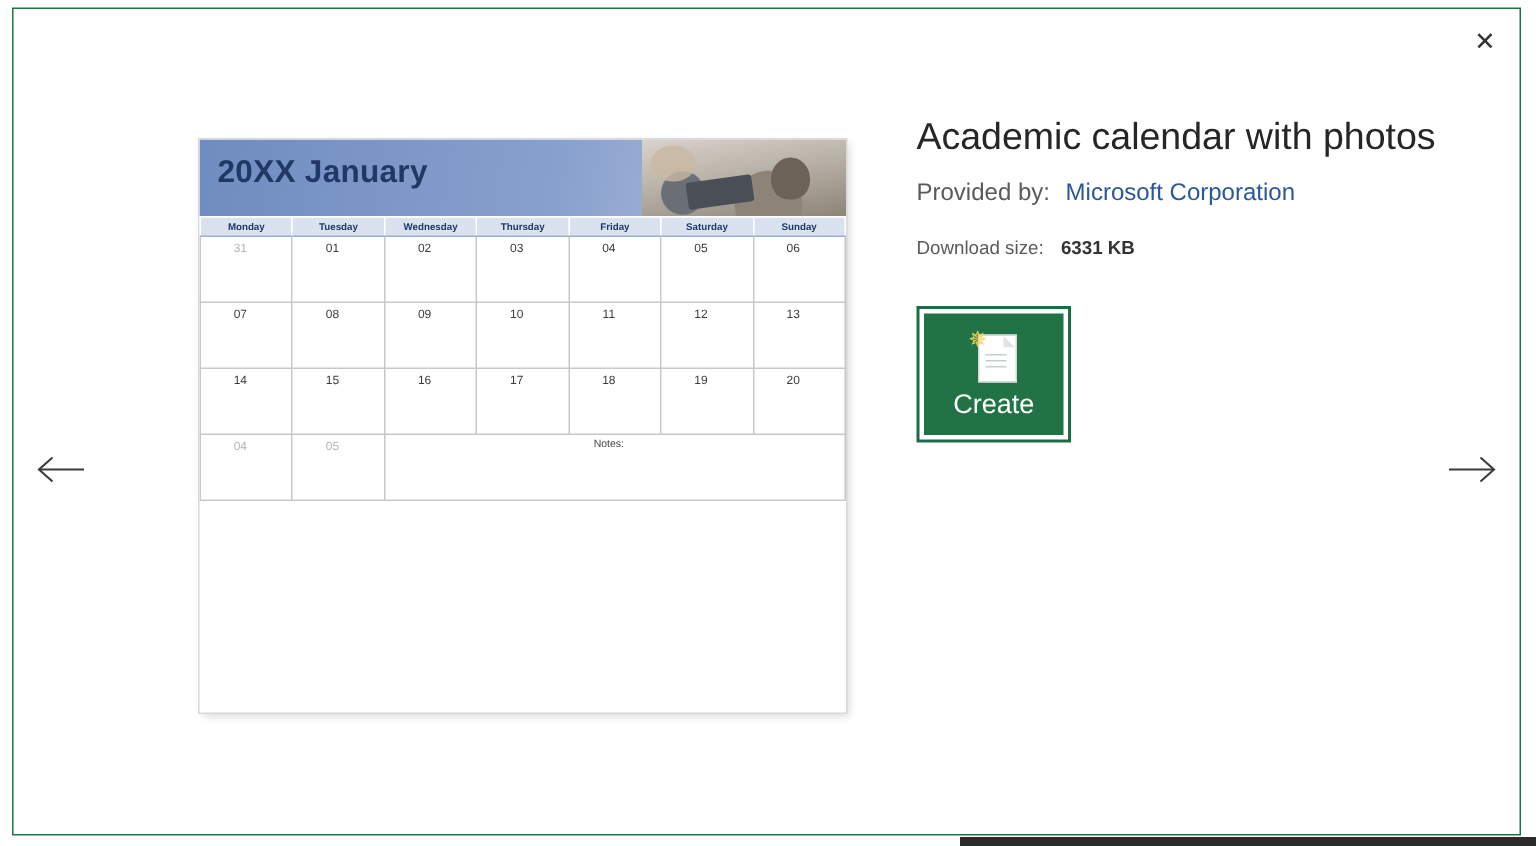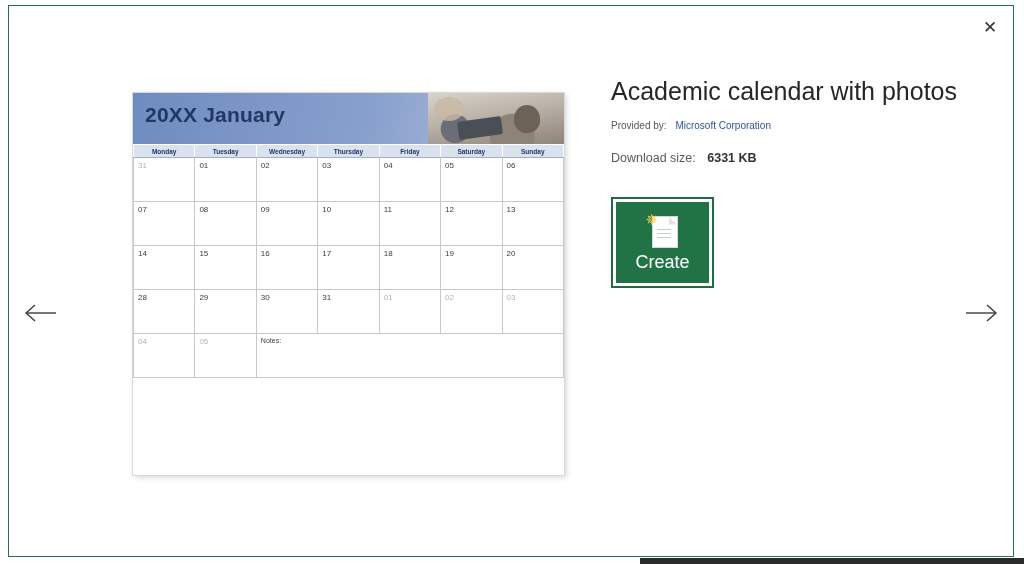--- a/index.html
+++ b/index.html
@@ -136,41 +136,42 @@
     text-align: center;
     padding: 0;
   }
   table.cal td {
     height: 40px;
     vertical-align: top;
     border: 1px solid #c8c8c8;
     padding: 3px 12px 0 4px;
     font-size: 8px;
     color: #3b3b3b;
+    text-align: center;
   }
   table.cal td.muted { color: #b4b4b4; }
   table.cal td.notes { font-size: 7px; color: #444; }
   table.cal tr.last td { border-bottom: 1px solid #c8c8c8; }
 
   
   .details {
     position: absolute;
     left: 602px;
     top: 72px;
     width: 360px;
   }
   .tpl-title {
     font-size: 25px;
     color: #262626;
     font-weight: normal;
     margin: 0 0 14px 0;
     line-height: 1.1;
   }
   .provider-row {
-    font-size: 10px;
+    font-size: 16px;
     margin-bottom: 20px;
   }
   .provider-label { color: #5a5a5a; }
   .provider-name { color: #2b5797; margin-left: 6px; cursor: pointer; }
   .description {
     font-size: 13px;
     color: #333333;
     line-height: 1.58;
     width: 305px;
     margin-bottom: 28px;
@@ -319,29 +320,20 @@
         </tr>
         <tr>
           <td>14</td>
           <td>15</td>
           <td>16</td>
           <td>17</td>
           <td>18</td>
           <td>19</td>
           <td>20</td>
         </tr>
-        <tr>
-          <td>28</td>
-          <td>29</td>
-          <td>30</td>
-          <td>31</td>
-          <td class="muted">01</td>
-          <td class="muted">02</td>
-          <td class="muted">03</td>
-        </tr>
         <tr class="last">
           <td class="muted">04</td>
           <td class="muted">05</td>
           <td class="notes" colspan="5">Notes:</td>
         </tr>
       </tbody>
     </table>
   </div>
 
   <div class="details">

